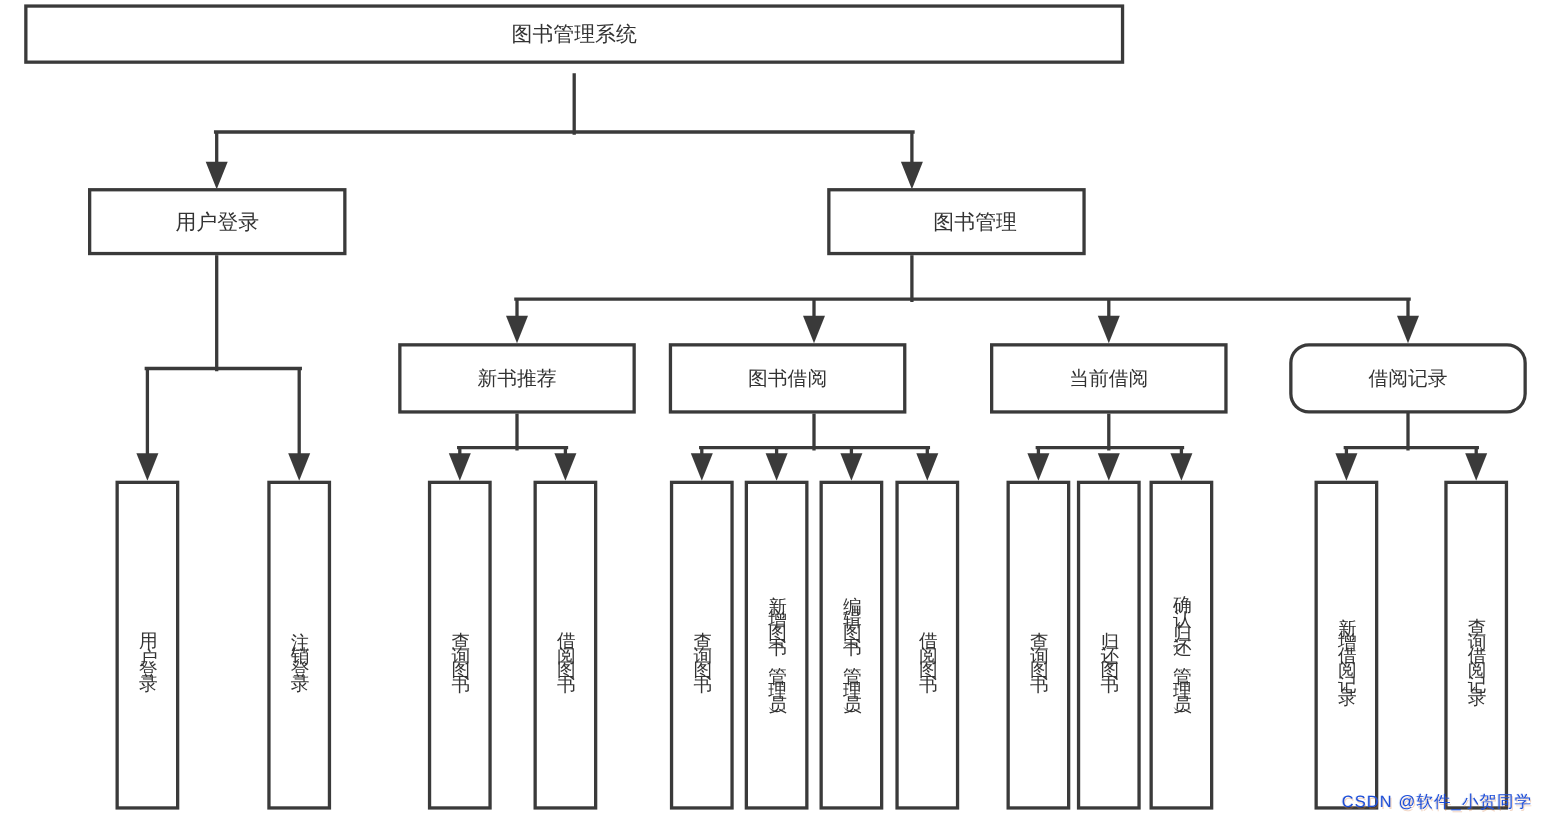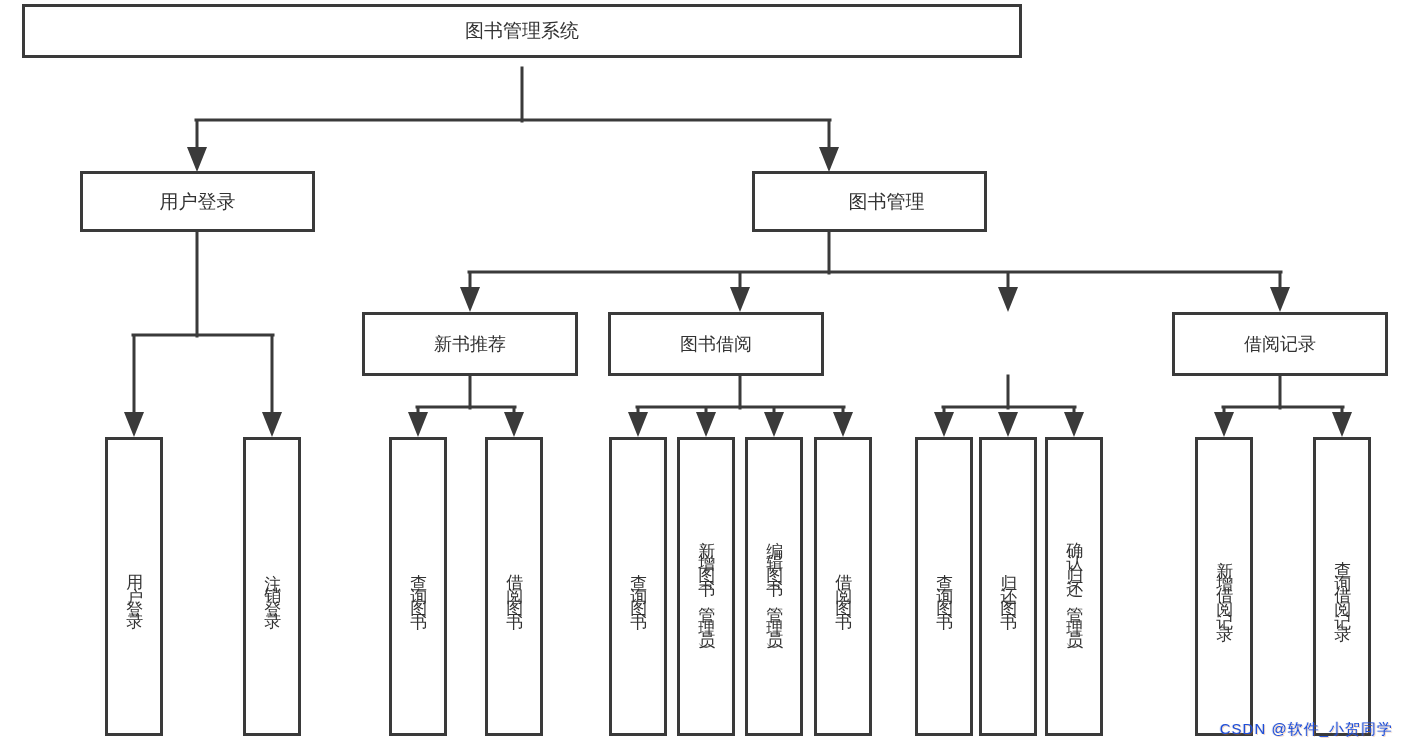--- a/index.html
+++ b/index.html
@@ -11,21 +11,21 @@
   svg.wires { position:absolute; left:0; top:0; width:1405px; height:747px; }
   .box {
     position:absolute; background:#ffffff; border:3px solid #3a3a3a;
     box-sizing:border-box; display:flex; align-items:center; justify-content:center;
     text-align:center;
   }
   .root-box { left:22px;  top:4px;  width:1000px; height:54px; font-size:19px; }
   .l2       { top:171px; width:235px; height:61px; font-size:19px; }
   #l2a { left:80px; }  #l2b { left:752px;padding-left:34px; }
   .l3       { top:312px; width:216px; height:64px; font-size:18px; }
-  #l3a { left:362px;text-align:right; } #l3b { left:608px; } #l3c { left:900px; } #l3d { left:1172px; }
+  #l3a { left:362px;text-align:right; } #l3b { left:608px; } #l3c { left:900px; } #l3d { left:1172px;border-radius:18px; }
   .leaf     { top:437px; width:58px; height:299px; font-size:17px; }
   .leaf > span {
     writing-mode:vertical-rl; text-orientation:mixed;
     letter-spacing:13px; line-height:1.1; white-space:nowrap;
   }
   #b1 { left:105px; }  #b2 { left:243px; }
   #b3 { left:389px; }  #b4 { left:485px; }
   #b5 { left:609px; }  #b6 { left:677px; }  #b7 { left:745px; }  #b8 { left:814px; }
   #b9 { left:915px; }  #b10{ left:979px; }  #b11{ left:1045px; }
   #b12{ left:1195px; } #b13{ left:1313px; }
@@ -89,20 +89,23 @@
   <div class="box l2" id="l2b">
     <span>图书管理</span>
   </div>
 
   <div class="box l3" id="l3a">
     <span>新书推荐</span>
   </div>
   <div class="box l3" id="l3b">
     <span>图书借阅</span>
   </div>
+  <div class="box l3" id="l3c">
+    <span>当前借阅</span>
+  </div>
   <div class="box l3" id="l3d">
     <span>借阅记录</span>
   </div>
 
   <div class="box leaf" id="b1">
     <span>用户登录</span>
   </div>
   <div class="box leaf" id="b2">
     <span>注销登录</span>
   </div>

